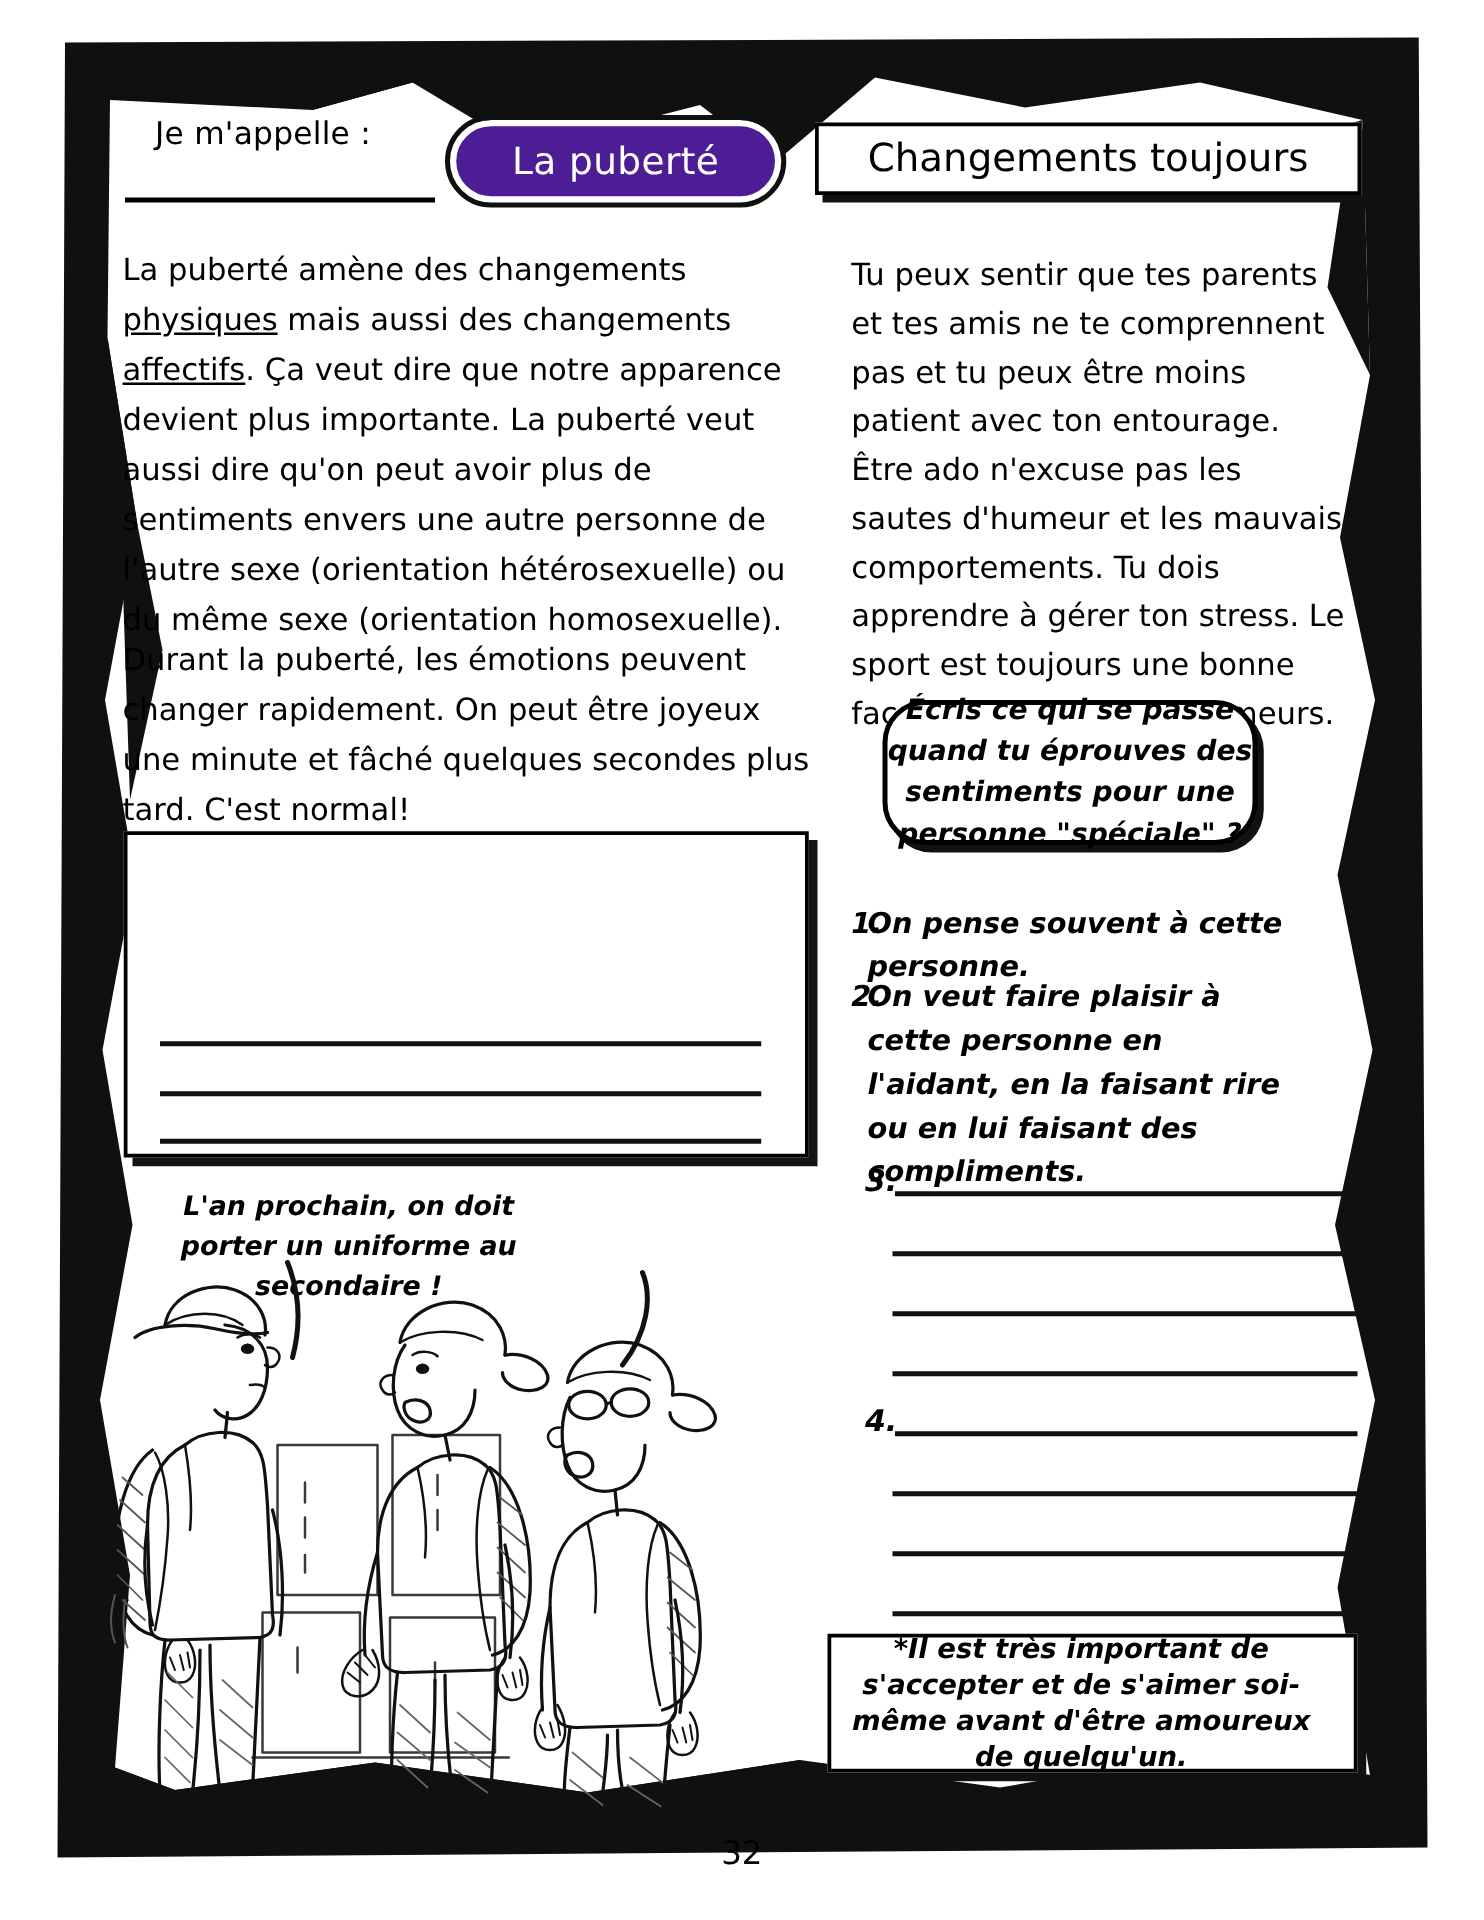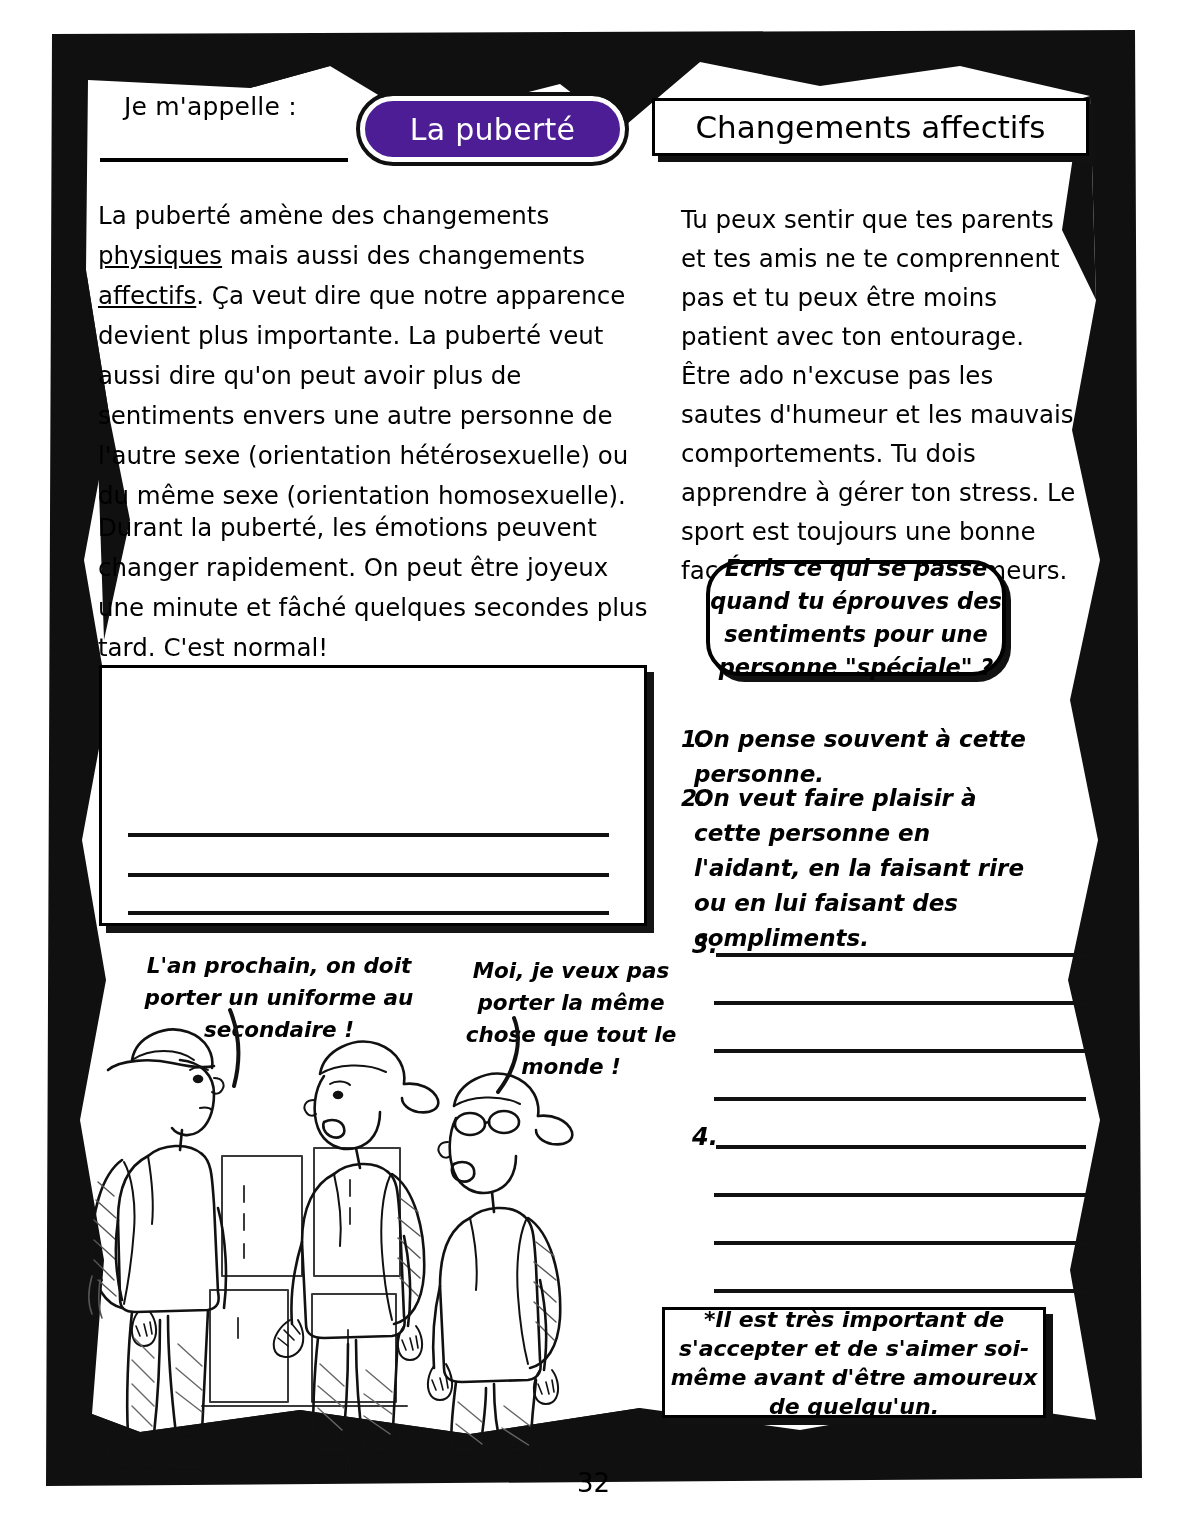--- a/index.html
+++ b/index.html
@@ -241,21 +241,21 @@
     border-top: 4px solid #111;
   }
 
   #blanks3 { left: 692px; top: 953px; width: 398px; height: 160px; }
   #blanks4 { left: 692px; top: 1145px; width: 398px; height: 160px; }
 
   .note-box {
     position: absolute;
     left: 662px;
     top: 1307px;
-    width: 384px;
+    width: 424px;
     height: 111px;
     border: 3px solid #000;
     box-shadow: 7px 7px 0 #111;
     background: #fff;
     box-sizing: border-box;
     display: flex;
     align-items: center;
     justify-content: flex-start;
   }
   .note-box .ntext {
@@ -306,36 +306,35 @@
     <path fill="#111010" d="M 860,1420 L 960,1400 L 1096,1420 L 1100,1470 L 880,1468 Z"></path>
   </svg>
 
   <div class="content">
 
     <div class="name-label">Je m'appelle :</div>
     <div class="name-rule"></div>
 
     <div class="title-badge">La puberté</div>
 
-    <div class="right-title">Changements affectifs</div>
+    <div class="right-title">Changements toujours</div>
 
     <div class="left-para" id="left-p1">
       <span>La puberté amène des changements </span><span class="u">physiques</span><span> mais aussi des changements </span><span class="u">affectifs</span><span>. Ça veut dire que notre apparence devient plus importante. La puberté veut aussi dire qu'on peut avoir plus de sentiments envers une autre personne de l'autre sexe (orientation hétérosexuelle) ou du même sexe (orientation homosexuelle).</span>
     </div>
 
     <div class="left-para" id="left-p2">Durant la puberté, les émotions peuvent changer rapidement. On peut être joyeux une minute et fâché quelques secondes plus tard. C'est normal!</div>
 
     <div class="left-qbox">
       <div class="ansline l1"></div>
       <div class="ansline l2"></div>
       <div class="ansline l3"></div>
     </div>
 
     <div class="cap" id="cap-left">L'an prochain, on doit porter un uniforme au secondaire !</div>
-    <div class="cap" id="cap-right">Moi, je veux pas porter la même chose que tout le monde !</div>
 
     <svg class="cartoon" viewBox="0 0 610 465">
       <g fill="none" stroke="#111" stroke-width="2.6" stroke-linecap="round" stroke-linejoin="round">
 
         <path d="M 168,2 C 176,22 180,48 172,78" stroke-width="4"></path>
         <path d="M 452,10 C 460,30 456,58 436,84" stroke-width="4"></path>
 
         <g stroke-width="2" stroke="#3a3a3a">
           <rect x="160" y="148" width="80" height="120"></rect>
           <rect x="252" y="140" width="86" height="128"></rect>

